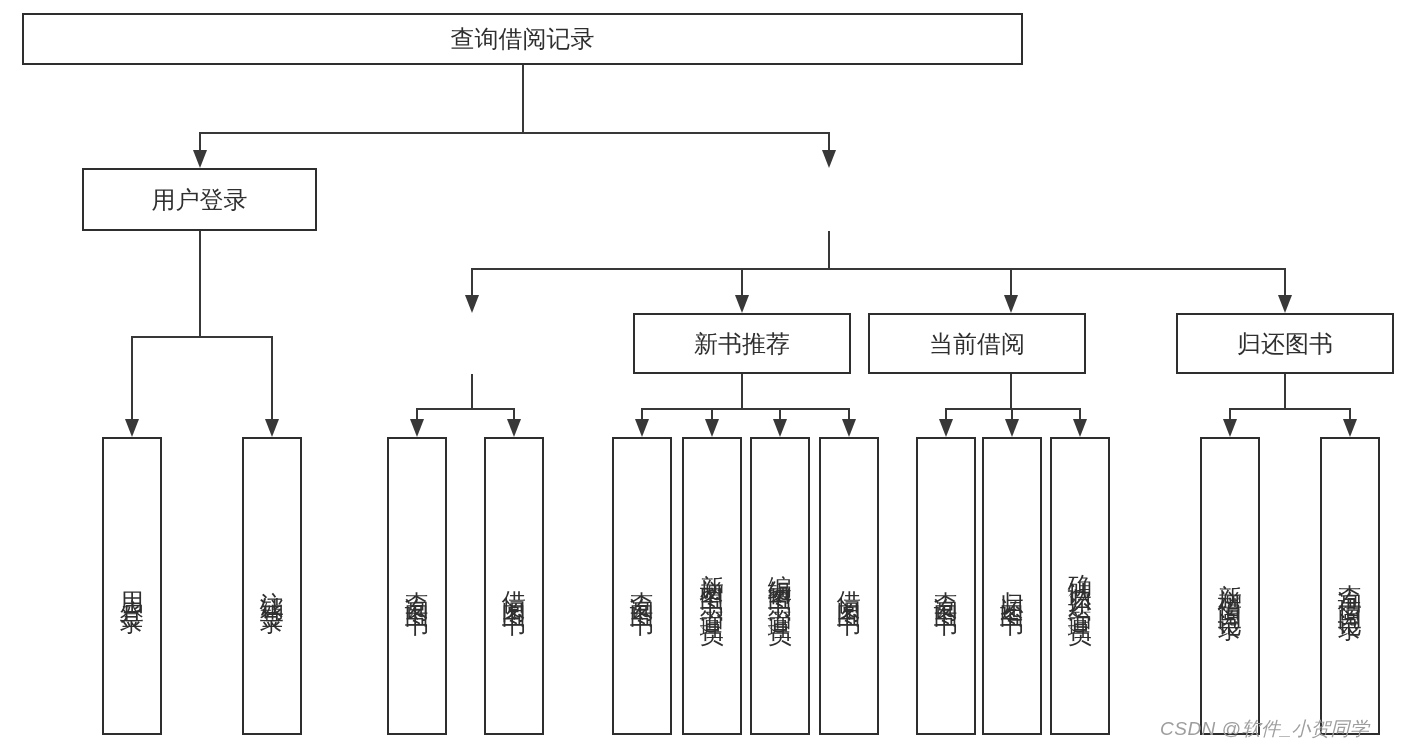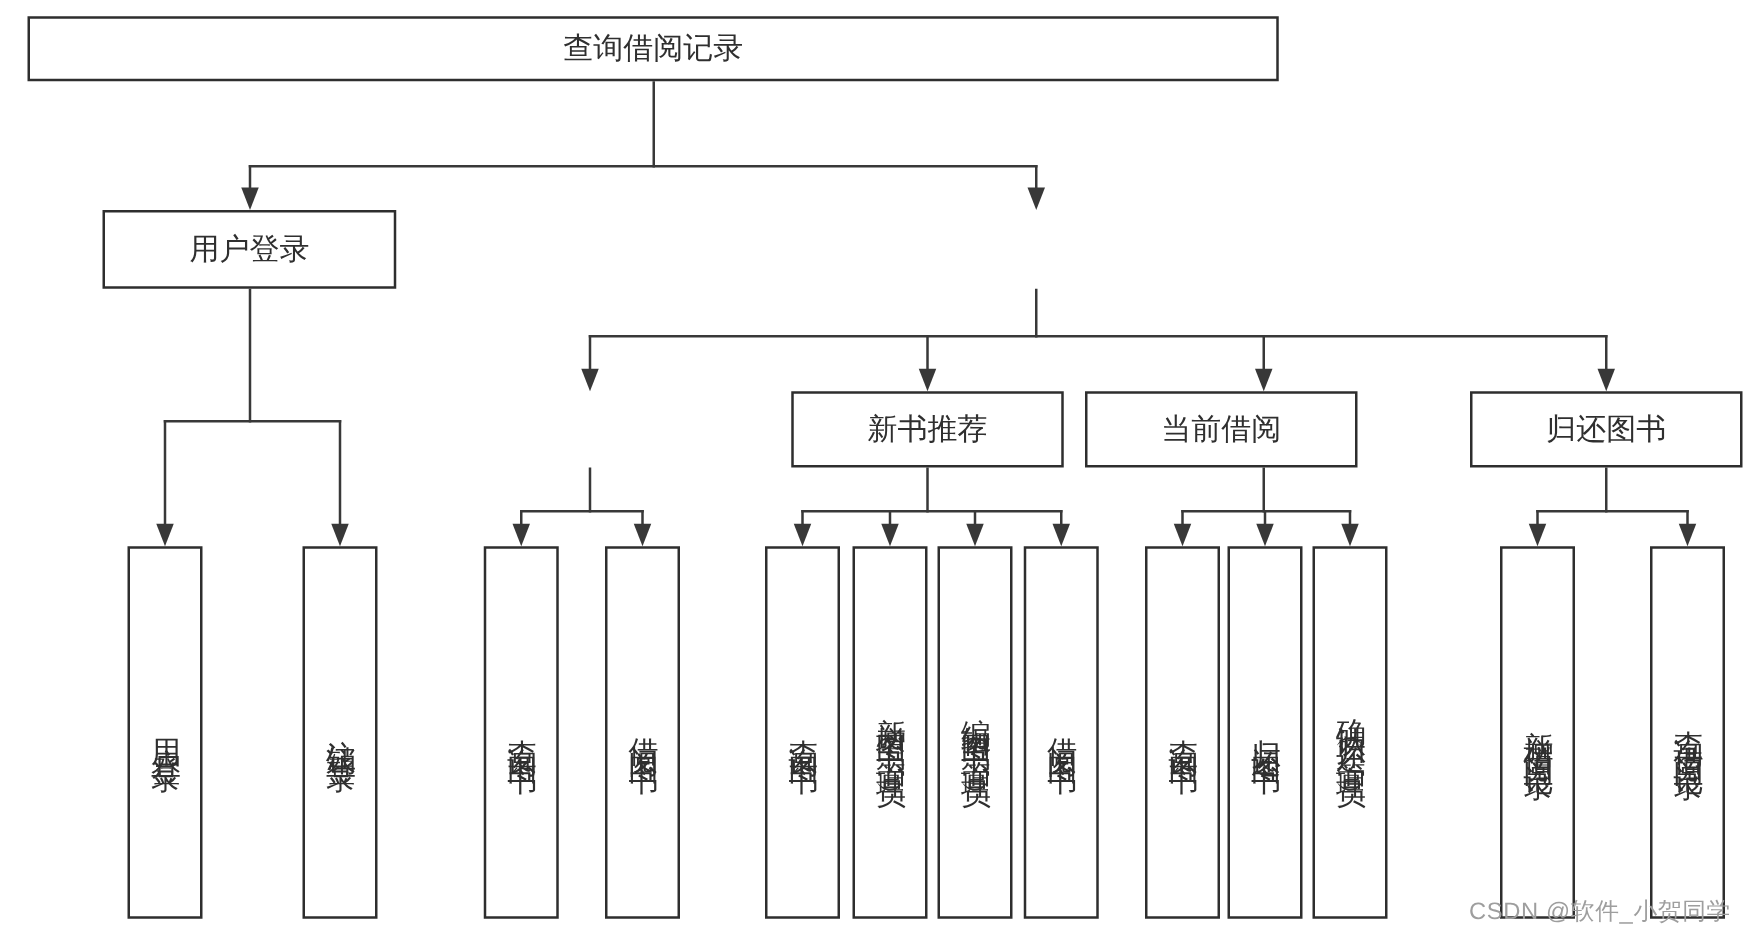--- a/index.html
+++ b/index.html
@@ -40,26 +40,27 @@
     height: 0;
     border-left: 7px solid transparent;
     border-right: 7px solid transparent;
     border-top: 18px solid #383838;
   }
   #watermark {
     position: absolute;
     left: 1160px;
     top: 716px;
     width: 240px;
-    text-align: center;
+    text-align: left;
     font-size: 19px;
     color: #9e9e9e;
     letter-spacing: 0.5px;
     z-index: 5;
     white-space: nowrap;
+    font-style: italic;
   }
 </style>
 </head>
 <body>
 
 <div id="canvas" style="background: rgb(255, 255, 255);">
   <div id="watermark" style="color: rgb(158, 158, 158);">CSDN @软件_小贺同学</div>
 <div class="node" style="left: 22px; top: 13px; width: 1001px; height: 52px; border-color: rgb(46, 46, 46); color: rgb(47, 47, 47);">
       <span>查询借阅记录</span>
     </div>

